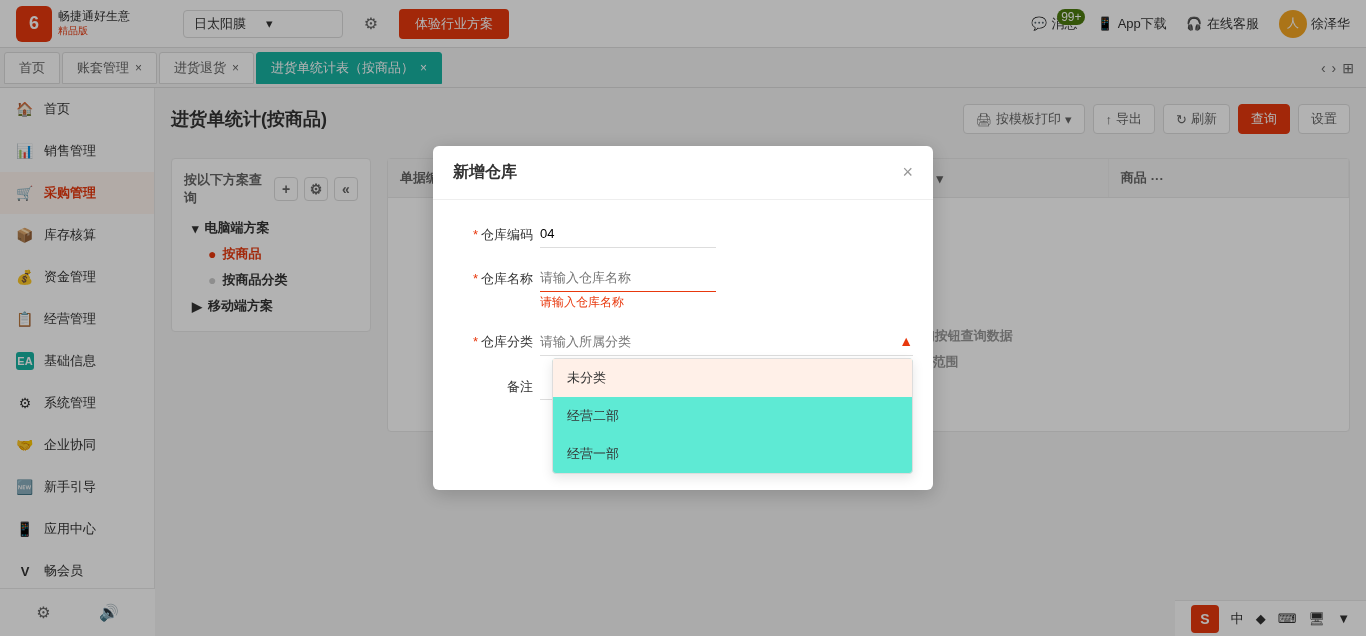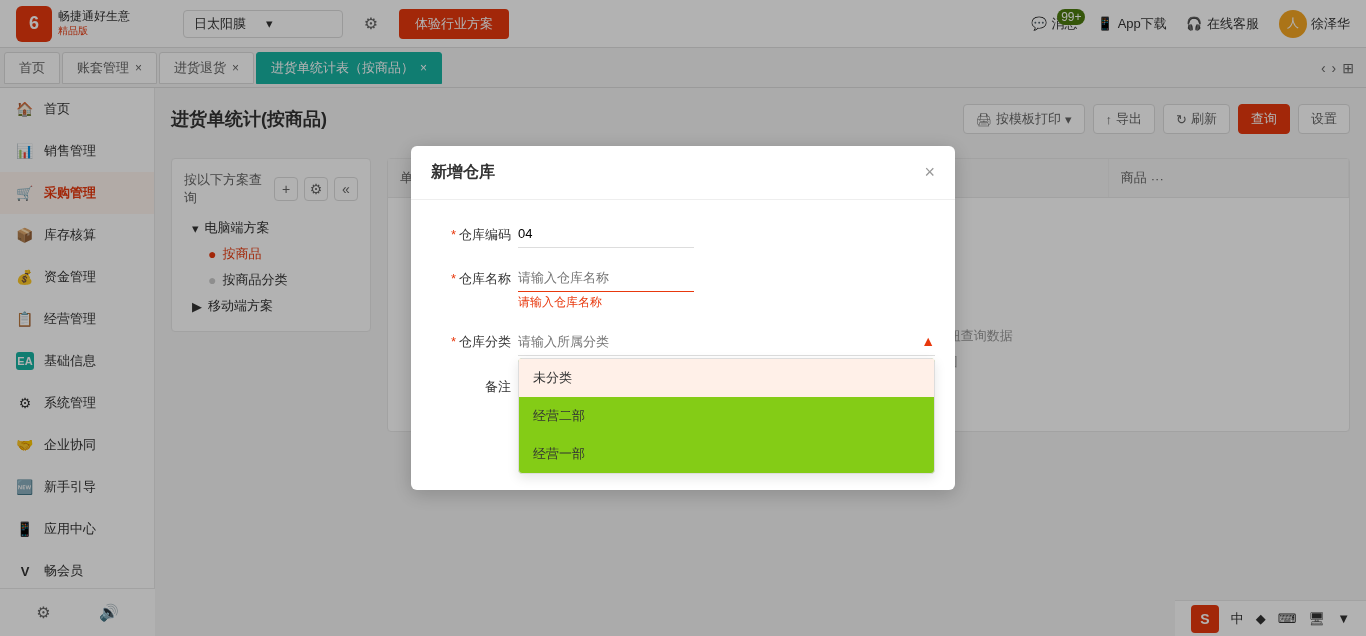--- a/index.html
+++ b/index.html
@@ -265,21 +265,21 @@
       z-index: 100;
       display: flex;
       align-items: center;
       justify-content: center;
     }
 
     
     .modal {
       background: #fff;
       border-radius: 6px;
-      width: 544px;
+      width: 500px;
       box-shadow: 0 4px 20px rgba(0,0,0,0.2);
       overflow: visible;
       position: relative;
     }
     .modal-header {
       display: flex;
       align-items: center;
       justify-content: space-between;
       padding: 16px 20px;
       border-bottom: 1px solid #eee;
@@ -334,23 +334,23 @@
       cursor: pointer;
     }
     .dropdown-arrow {
       color: #e8380d;
       font-size: 14px;
     }
 
     .dropdown-list {
       position: absolute;
       top: 100%;
-      left: 0;
+      left: 12px;
       right: 0;
-      background: #84cc16;
+      background: #5eead4;
       border: 1px solid #ddd;
       border-radius: 4px;
       box-shadow: 0 4px 12px rgba(0,0,0,0.1);
       z-index: 200;
       margin-top: 2px;
     }
     .dropdown-item {
       padding: 10px 14px;
       font-size: 13px;
       color: #333;
@@ -419,20 +419,21 @@
       justify-content: center;
       padding: 60px 20px;
       color: #999;
       font-size: 13px;
     }
     .empty-icon { font-size: 48px; margin-bottom: 12px; color: #ccc; }
 
     .content-grid {
       display: flex;
       gap: 16px;
+      font-weight: bold;
     }
     .left-panel { width: 200px; flex-shrink: 0; }
     .right-panel { flex: 1; }
   </style>
 </head>
 <body>
 
 <div class="top-header">
   <div class="logo-area">
     <div class="logo-icon">

